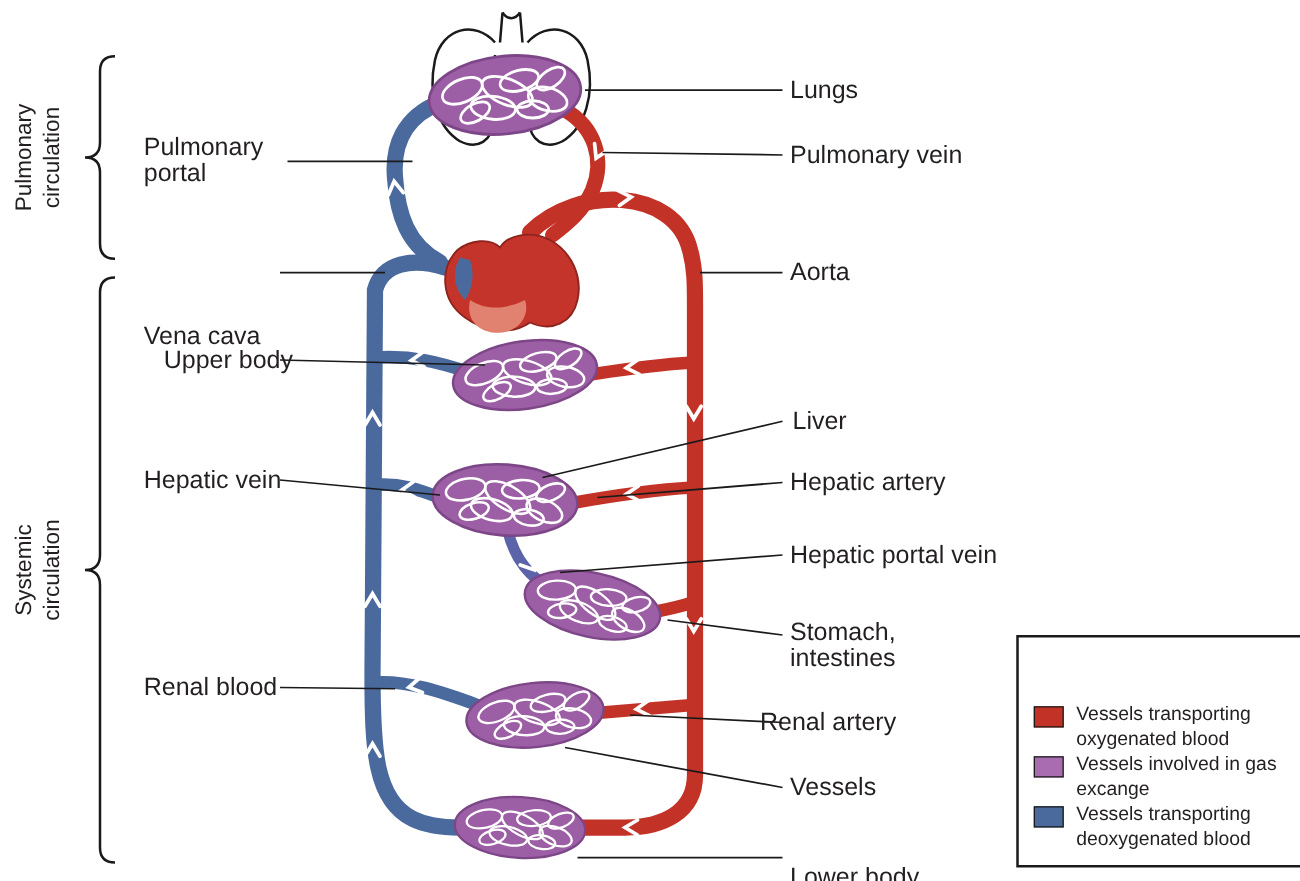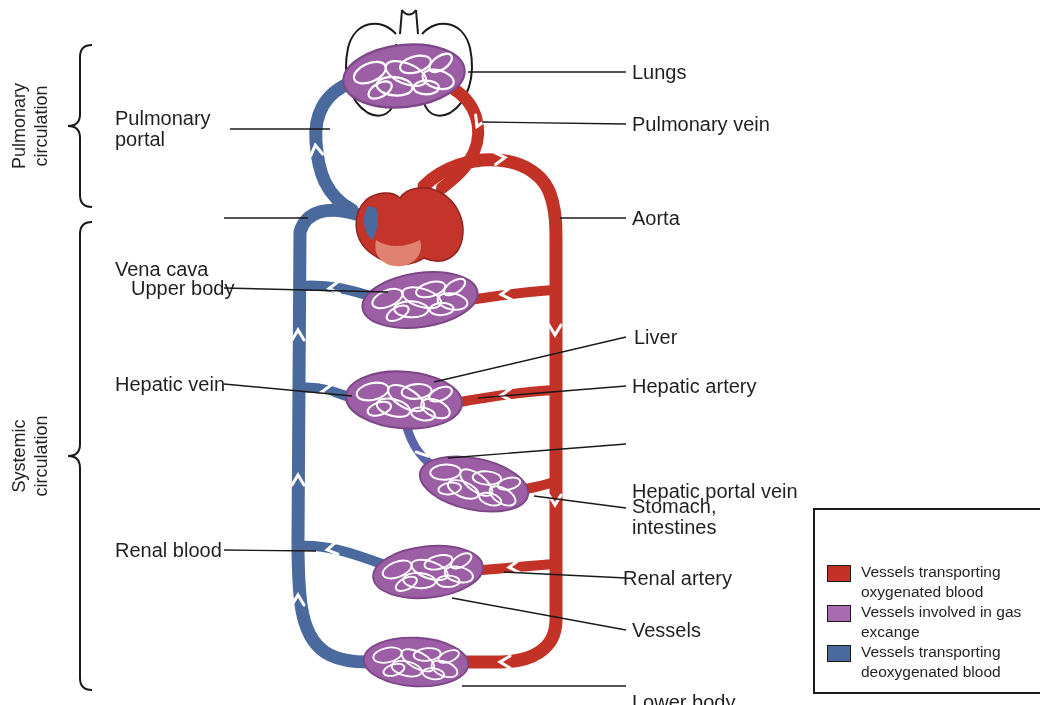--- a/index.html
+++ b/index.html
@@ -160,23 +160,23 @@
   <div class="rot-label" style="left:30px;top:456px;">
     <div>Systemic</div>
     <div>circulation</div>
   </div>
 
   <div class="lbl" style="left:632px;top:62px;">Lungs</div>
   <div class="lbl" style="left:632px;top:114px;">Pulmonary vein</div>
   <div class="lbl" style="left:632px;top:208px;">Aorta</div>
   <div class="lbl" style="left:634px;top:327px;">Liver</div>
   <div class="lbl" style="left:632px;top:376px;">Hepatic artery</div>
-  <div class="lbl" style="left:632px;top:434px;margin-top:47px;">Hepatic portal vein</div>
+  <div class="lbl" style="left:632px;top:434px;">Hepatic portal vein</div>
   <div class="lbl" style="left:632px;top:496px;width:100px;">Stomach, intestines</div>
-  <div class="lbl" style="left:623px;top:568px;">Renal artery</div>
+  <div class="lbl" style="left:608px;top:568px;">Renal artery</div>
   <div class="lbl" style="left:632px;top:620px;">Vessels</div>
   <div class="lbl" style="left:632px;top:692px;">Lower body</div>
 
   <div class="lbl" style="left:115px;top:108px;width:100px;">Pulmonary portal</div>
   <div class="lbl" style="left:115px;top:216px;margin-top:43px;">Vena cava</div>
   <div class="lbl" style="left:131px;top:278px;">Upper body</div>
   <div class="lbl" style="left:115px;top:374px;">Hepatic vein</div>
   <div class="lbl" style="left:115px;top:540px;">Renal blood</div>
 
   <div class="legend">

